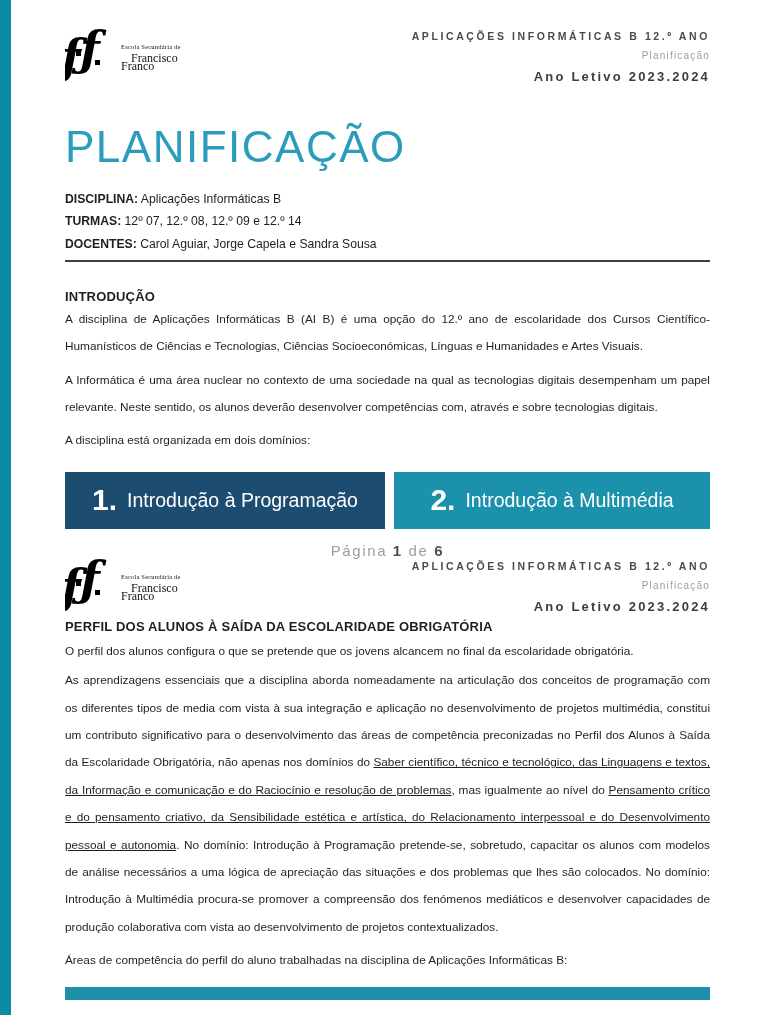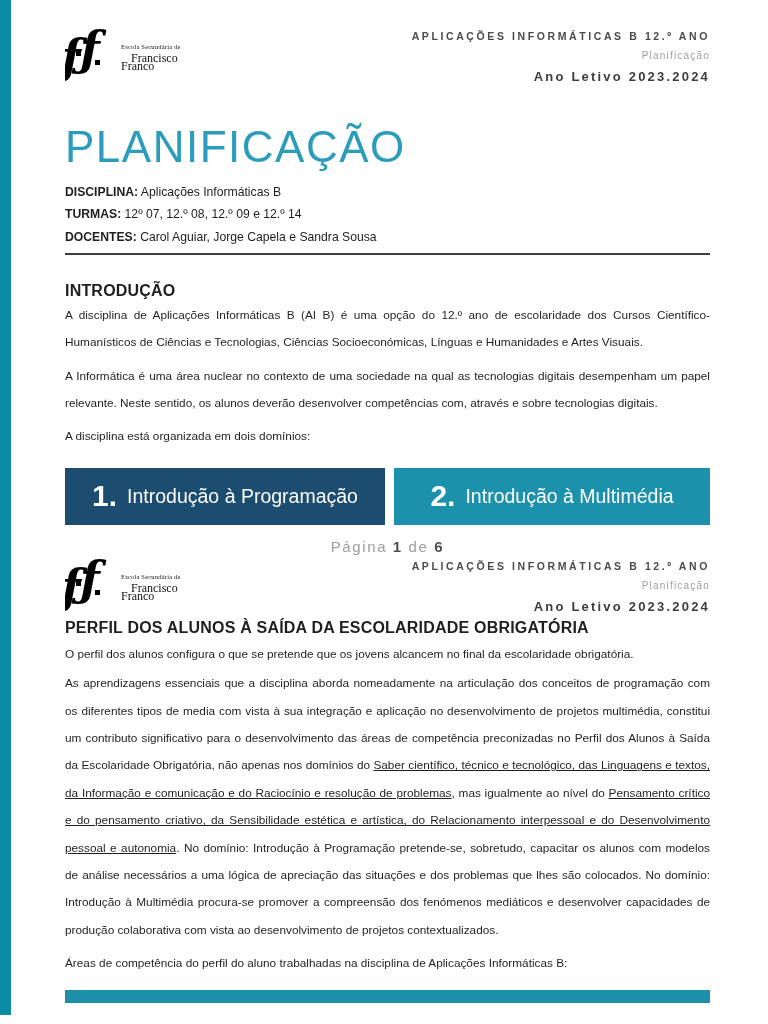--- a/index.html
+++ b/index.html
@@ -24,25 +24,25 @@
   .logo-name1{display:block;font-size:12px;font-family:"Liberation Serif",serif;color:#111;margin-top:1px;margin-left:10px;}
   .logo-name2{display:block;font-size:12px;font-family:"Liberation Serif",serif;color:#111;margin-top:-4px;}
   .header-right{text-align:right;line-height:1;margin-top:4px;}
   .h-line1{font-size:10.5px;font-weight:700;letter-spacing:2.6px;color:var(--header-text);}
   .h-line2{font-size:10px;letter-spacing:1.2px;color:var(--muted);margin-top:9px;}
   .h-line3{font-size:13px;font-weight:700;letter-spacing:2.2px;color:#3d3d3d;margin-top:9px;}
 
   
   .doc-title{margin-top:33px;font-size:44px;font-weight:400;letter-spacing:1.5px;color:var(--title);
              font-stretch:condensed;}
-  .meta{margin-top:14px;font-size:12.2px;}
+  .meta{margin-top:21px;font-size:12.2px;}
   .meta p{margin-bottom:9.5px;line-height:1.05;}
   .meta b{font-weight:700;}
   .rule{border:none;border-top:2px solid #3f3f3f;margin-top:3px;}
-  .sec-heading{font-size:16px;font-weight:700;letter-spacing:.2px;}
+  .sec-heading{font-size:13px;font-weight:700;letter-spacing:.2px;}
   .p1-h{margin-top:27px;}
   .body-p{font-size:11.8px;line-height:2.32;text-align:justify;margin-top:2px;}
   .body-p.gap{margin-top:6px;}
   .u{text-decoration:underline;}
   .domains{display:flex;gap:9px;margin-top:17px;height:57px;}
   .domain{display:flex;align-items:center;justify-content:center;color:#fff;gap:10px;}
   .domain.d1{flex:0 0 320px;background:var(--domain1-bg);}
   .domain.d2{flex:1;background:var(--domain2-bg);}
   .domain .num{font-size:30px;font-weight:700;}
   .domain .dlabel{font-size:19.5px;font-weight:400;}

